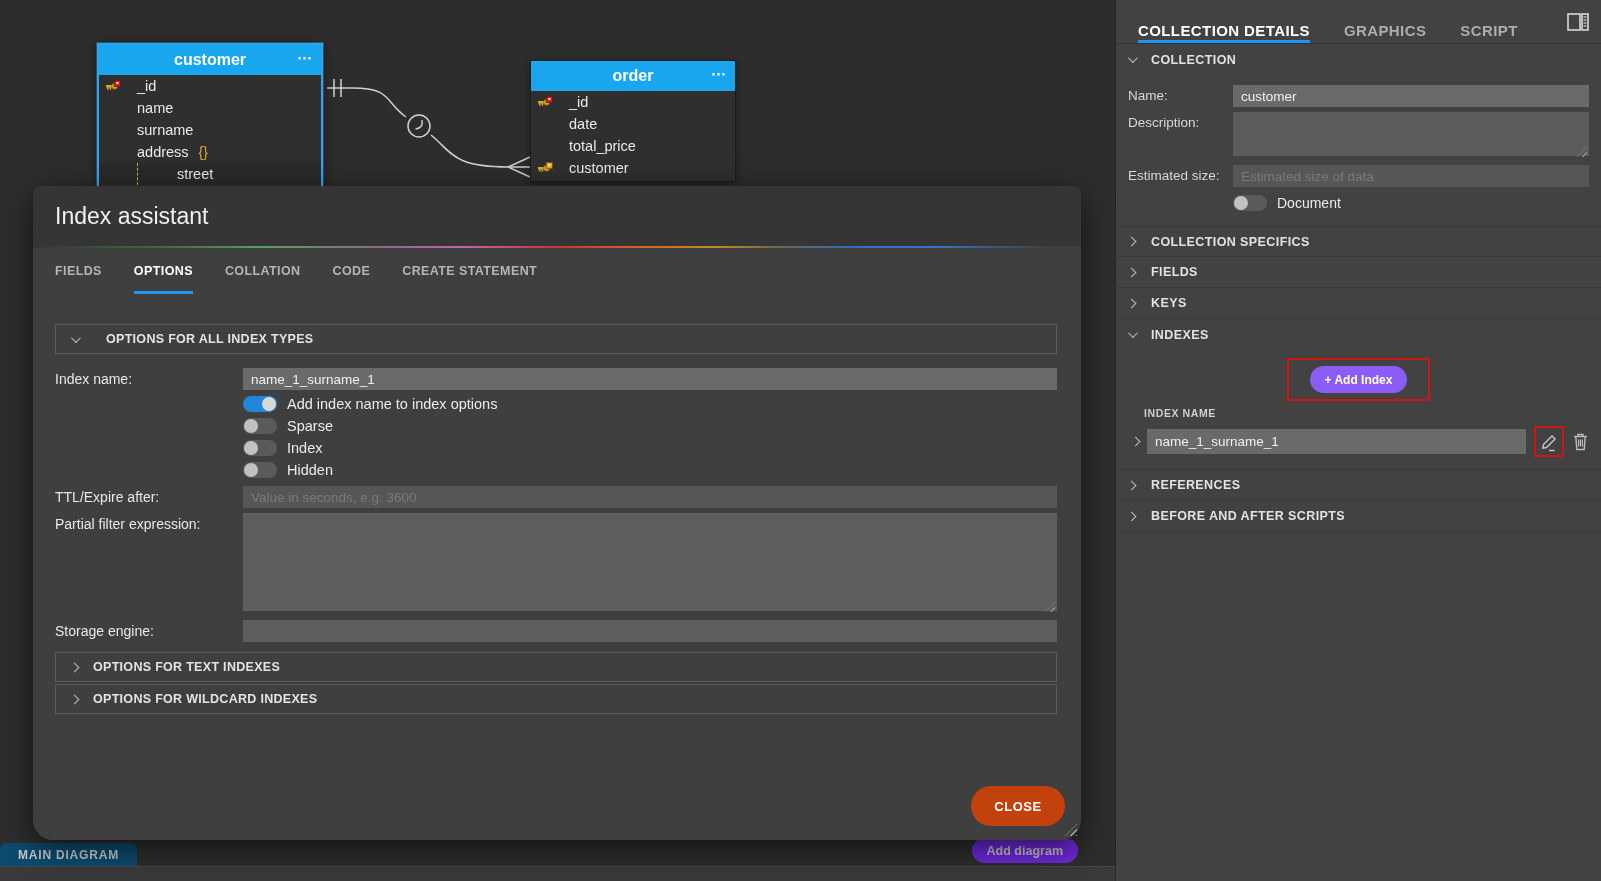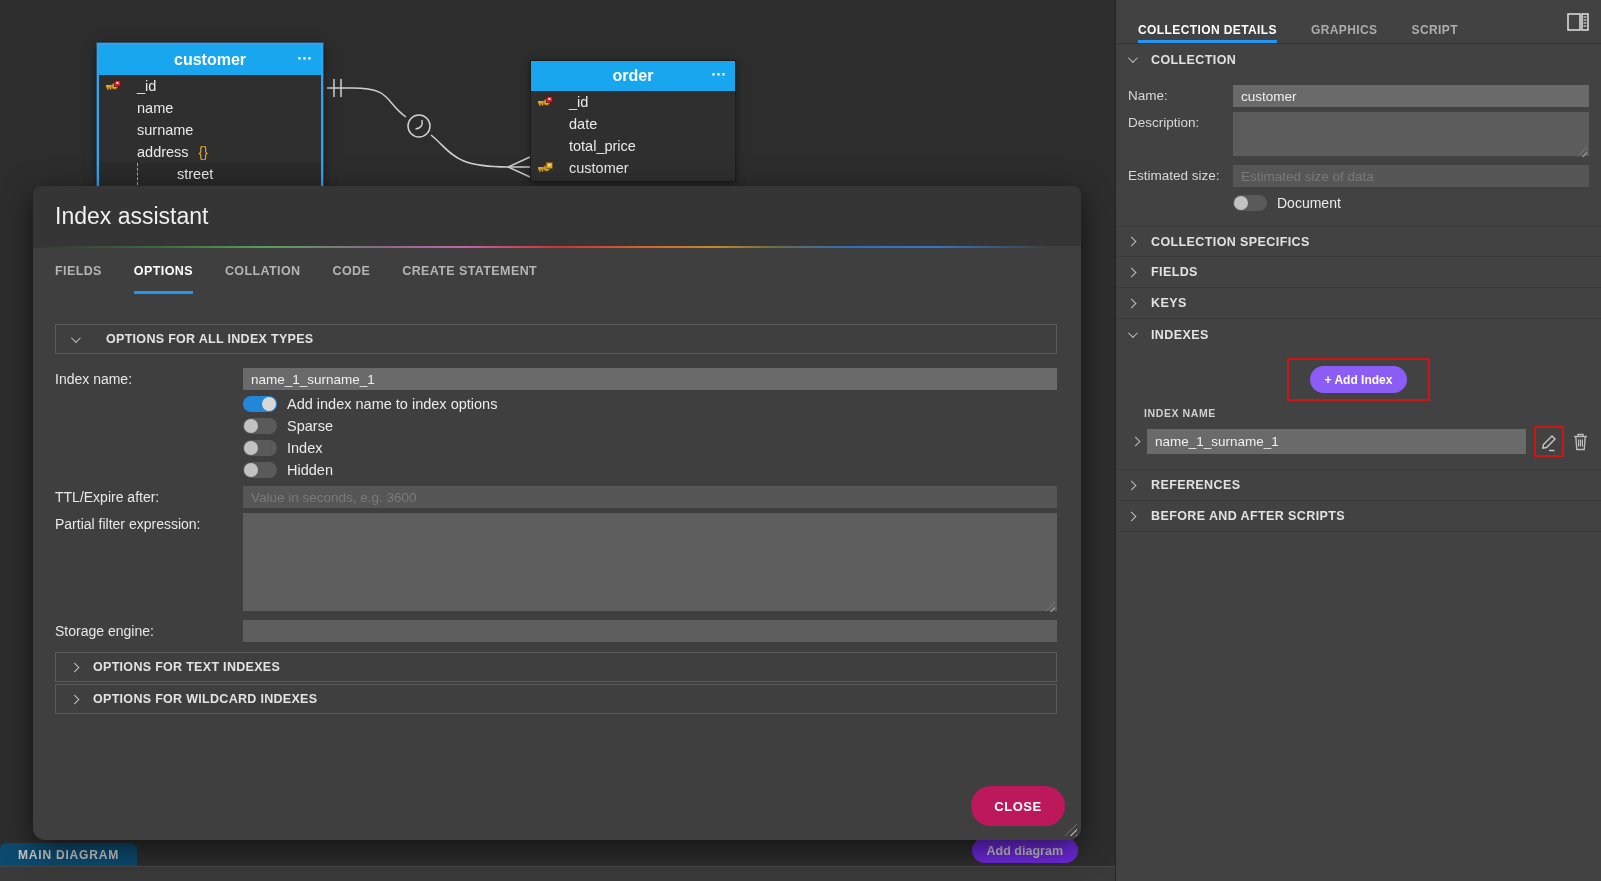--- a/index.html
+++ b/index.html
@@ -30,21 +30,21 @@
     background:#3a3a3a; border-top:1px solid #474747; z-index:3; }
   .main-diagram-tab { position:absolute; left:0; bottom:15px; height:23px; z-index:3;
     background:#0c4a6e; border-radius:6px 6px 0 0; padding:0 18px; display:flex; align-items:center;
     color:#c9c9c9; font-size:12px; letter-spacing:.8px; font-weight:600; }
   .add-diagram-btn { position:absolute; right:37px; bottom:18px; height:25px; z-index:3;
     background:#6d28d9; border:none; border-radius:13px; padding:0 15px; color:#c3c3c3;
     font-size:12.5px; font-weight:600; font-family:inherit; cursor:pointer; }
 
   
   .modal { position:absolute; left:33px; top:186px; width:1048px; height:654px; z-index:10;
-    background:#3f3f3f; border-radius:12px; box-shadow:0 8px 30px rgba(0,0,0,.6); }
+    background:#3f3f3f; border-radius:20px; box-shadow:0 8px 30px rgba(0,0,0,.6); }
   .modal-header { height:60px; background:#353535; border-radius:8px 8px 0 0;
     display:flex; align-items:center; padding-left:22px; }
   .modal-title { color:#f0f0f0; font-size:23px; font-weight:400; }
   .rainbow { height:2px; background:linear-gradient(90deg,
       #353535 0%, #3d6b3d 12%, #57a05a 22%, #8a6a86 33%, #c066a8 41%,
       #cc3333 50%, #d2622f 58%, #c08a2c 65%, #6b6b45 71%,
       #2f6fbf 78%, #3577c4 86%, #3f3f3f 97%); }
   .modal-tabs { display:flex; gap:32px; padding:0 22px; height:46px; align-items:stretch; }
   .mtab { display:flex; align-items:center; color:#b5b5b5; font-size:12.5px; font-weight:600;
     letter-spacing:.4px; border-bottom:3px solid transparent; padding-top:3px; cursor:pointer; }
@@ -75,39 +75,39 @@
   .toggle-row { display:flex; align-items:center; gap:10px; margin:6px 0 6px 188px; }
   .toggle { width:34px; height:16px; border-radius:9px; background:#5a5a5a; position:relative;
     flex:none; cursor:pointer; }
   .toggle .knob { position:absolute; top:1px; left:1px; width:14px; height:14px;
     border-radius:50%; background:#c2c2c2; }
   .toggle.on { background:#2287d8; }
   .toggle.on .knob { left:auto; right:1px; background:#d8d8d8; }
   .toggle-label { color:#eceaea; font-size:14.5px; }
 
   .modal-footer { position:absolute; right:16px; bottom:14px; }
-  .close-btn { background:#be185d; color:#fff; border:none; border-radius:20px;
+  .close-btn { background:#c2410c; color:#fff; border:none; border-radius:20px;
     width:94px; height:40px; font-size:13px; font-weight:600; letter-spacing:.5px;
     font-family:inherit; cursor:pointer; }
   .modal-grip { position:absolute; right:4px; bottom:4px; width:12px; height:12px;
     background:repeating-linear-gradient(135deg, transparent 0 3px, #9d9d9d 3px 4.4px);
     clip-path:polygon(100% 0, 100% 100%, 0 100%); }
 
   
   .chev { display:inline-block; width:7px; height:7px; border-right:1.8px solid #c0c0c0;
     border-bottom:1.8px solid #c0c0c0; flex:none; }
   .chev.right { transform:rotate(-45deg); }
   .chev.down  { transform:rotate(45deg) translateY(-2px); }
 
   
   .sidebar { position:absolute; left:1115px; top:0; width:486px; height:881px;
     background:#424242; border-left:1px solid #262626; }
   .sb-tabs { height:44px; display:flex; gap:34px; align-items:stretch; padding-left:22px;
     border-bottom:1px solid #333; }
-  .sb-tab { display:flex; align-items:center; color:#adadad; font-size:12px; font-weight:600;
+  .sb-tab { display:flex; align-items:center; color:#adadad; font-size:15px; font-weight:600;
     letter-spacing:.4px; border-bottom:3px solid transparent; padding-top:20px; cursor:pointer; }
   .sb-tab.active { color:#fff; border-bottom-color:#2196f3; }
   .panel-toggle { margin-left:auto; margin-right:12px; display:flex; align-items:center; cursor:pointer; }
 
   .sb-section-head { height:31px; display:flex; align-items:center; gap:16px; padding-left:12px;
     color:#e2e2e2; font-size:12.5px; font-weight:600; letter-spacing:.4px;
     border-bottom:1px solid #393939; cursor:pointer; }
   .sb-section-head.bt { border-top:1px solid #393939; margin-top:-1px; }
 
   .sb-form { padding:10px 12px 14px 12px; }

